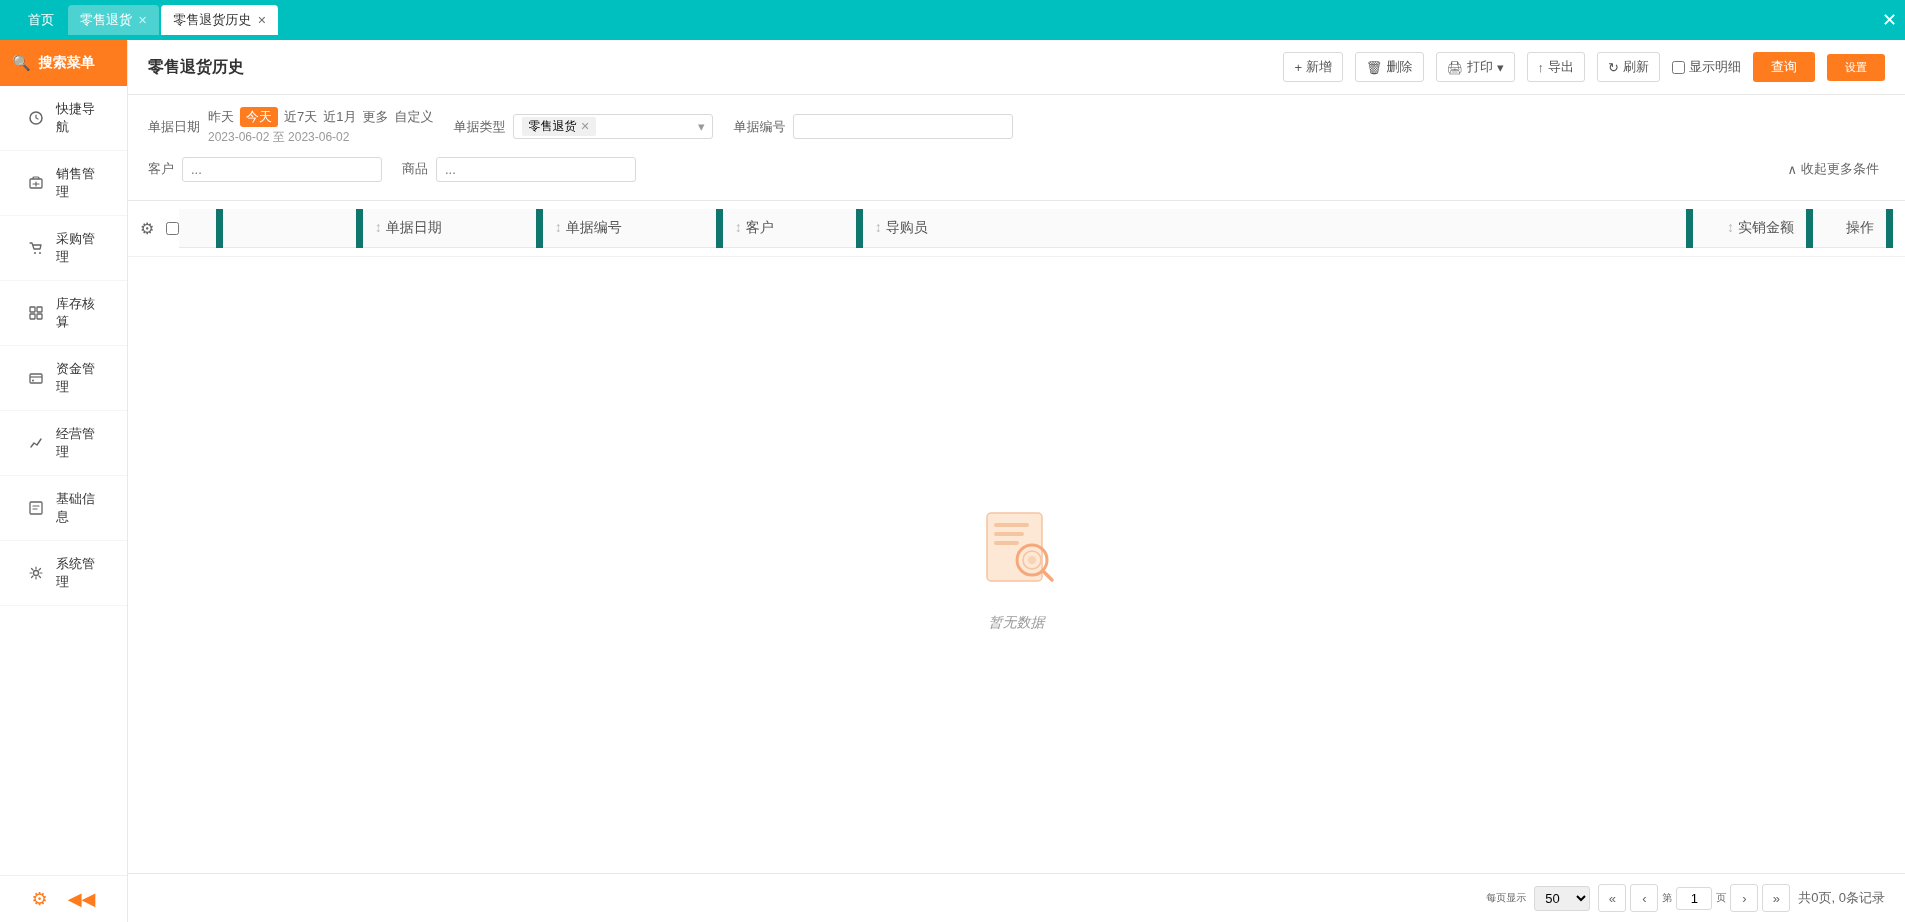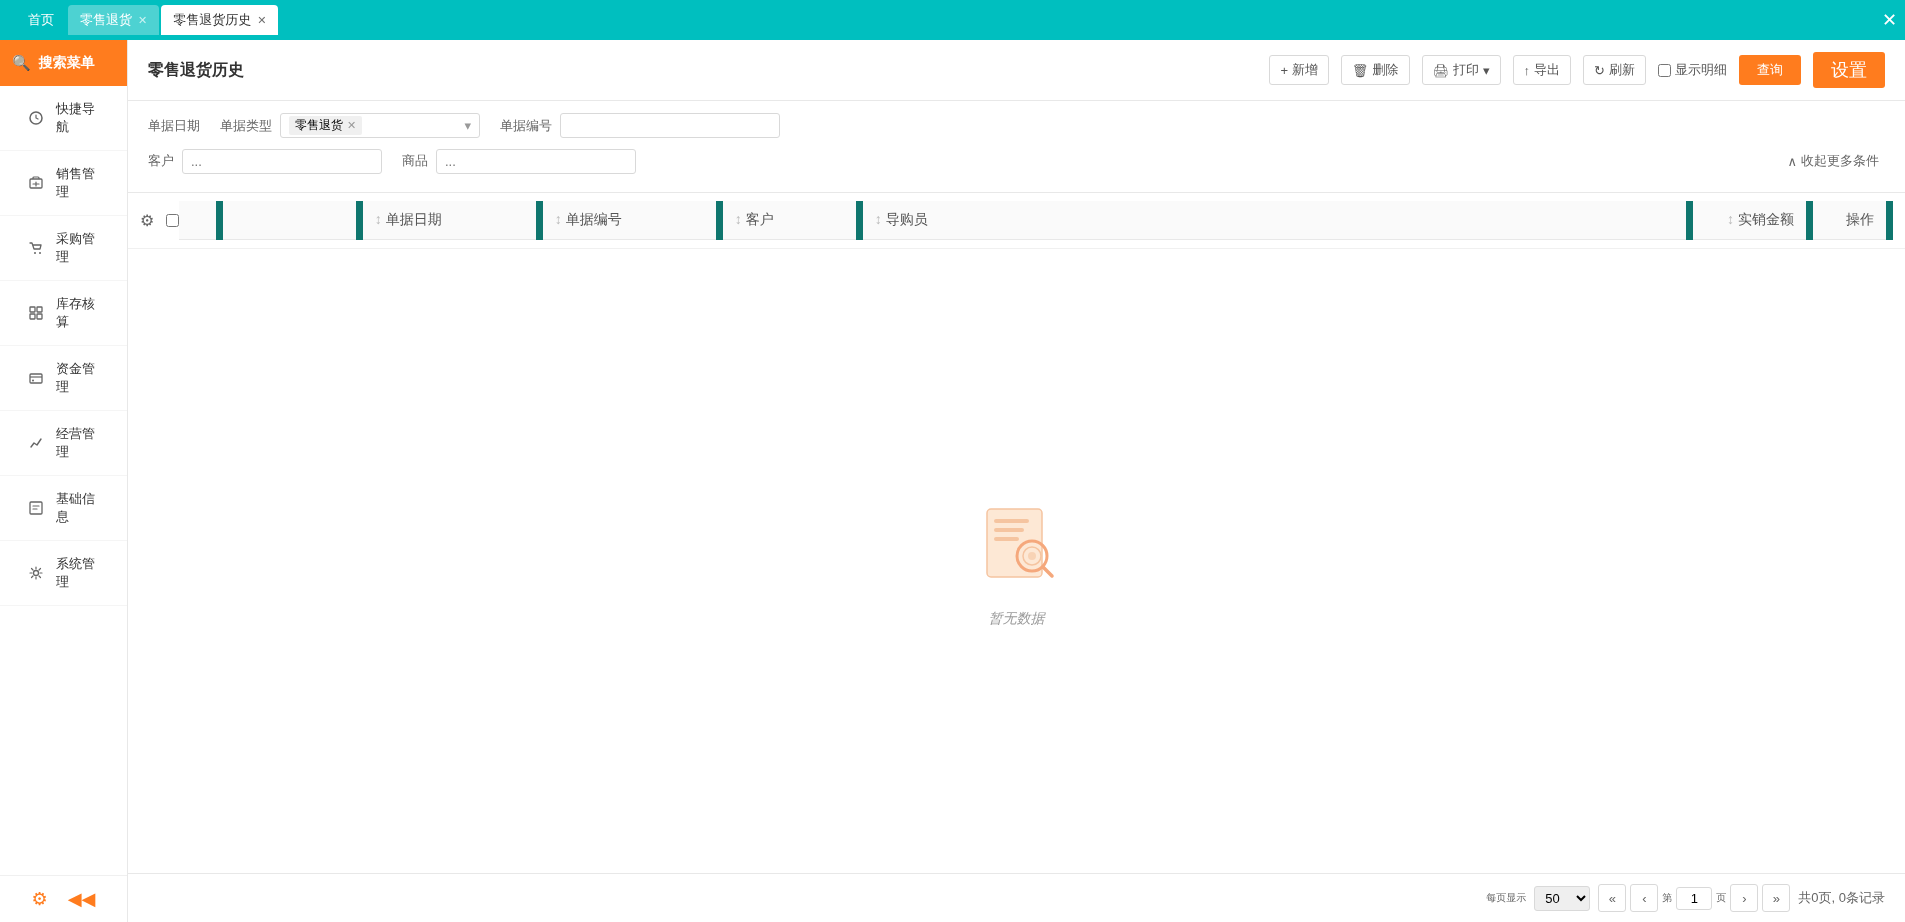--- a/index.html
+++ b/index.html
@@ -29,21 +29,21 @@
     .sidebar-bottom { margin-top: auto; display: flex; align-items: center; justify-content: center; gap: 20px; padding: 12px; border-top: 1px solid #f0f0f0; }
     .sidebar-bottom-icon { color: #ff7c1e; font-size: 18px; cursor: pointer; }
 
     
     .content { flex: 1; display: flex; flex-direction: column; overflow: hidden; background: #f0f2f5; }
     .page-header { background: white; padding: 12px 20px; display: flex; align-items: center; justify-content: space-between; border-bottom: 1px solid #e8e8e8; flex-shrink: 0; }
     .page-title { font-size: 16px; font-weight: bold; color: #333; }
     .header-actions { display: flex; align-items: center; gap: 12px; }
     .action-btn { display: flex; align-items: center; gap: 4px; padding: 5px 10px; border: 1px solid #d9d9d9; border-radius: 3px; cursor: pointer; background: white; font-size: 13px; color: #555; }
     .btn-query { background: #ff7c1e; color: white; border: none; padding: 6px 18px; border-radius: 3px; cursor: pointer; font-size: 13px; }
-    .btn-settings { background: #ff7c1e; color: white; border: none; padding: 6px 18px; border-radius: 3px; cursor: pointer; font-size: 18px; }
+    .btn-settings { background: #ff7c1e; color: white; border: none; padding: 6px 18px; border-radius: 3px; cursor: pointer; font-size: 11px; }
     .checkbox-label { display: flex; align-items: center; gap: 4px; font-size: 13px; color: #555; cursor: pointer; }
 
     
     .filter-area { background: white; padding: 12px 20px 8px 20px; flex-shrink: 0; border-bottom: 1px solid #e8e8e8; }
     .filter-row { display: flex; align-items: center; gap: 20px; margin-bottom: 8px; flex-wrap: wrap; }
     .filter-item { display: flex; align-items: center; gap: 8px; }
     .filter-label { color: #666; font-size: 13px; white-space: nowrap; }
     .date-shortcuts { display: flex; align-items: center; gap: 6px; }
     .date-shortcut { color: #666; font-size: 13px; cursor: pointer; }
     .date-shortcut.active { background: #ff7c1e; color: white; padding: 1px 6px; border-radius: 3px; }
@@ -220,20 +220,31 @@
         <button class="btn-query">查询</button>
         <button class="btn-settings">设置</button>
       </div>
     </div>
 
     <div class="filter-area">
       <div class="filter-row">
 
         <div class="filter-item">
           <span class="filter-label">单据日期</span>
+          <div class="filter-date-group">
+            <div class="date-shortcuts">
+              <span class="date-shortcut">昨天</span>
+              <span class="date-shortcut active">今天</span>
+              <span class="date-shortcut">近7天</span>
+              <span class="date-shortcut">近1月</span>
+              <span class="date-shortcut">更多</span>
+              <span class="date-shortcut">自定义</span>
+            </div>
+            <div class="date-range">2023-06-02 至 2023-06-02</div>
+          </div>
         </div>
 
         <div class="filter-item">
           <span class="filter-label">单据类型</span>
           <div class="tag-select" style="min-width:200px;">
             <span class="tag">
               <span>零售退货</span>
               <span class="tag-remove">✕</span>
             </span>
             <span class="select-arrow">▾</span>

